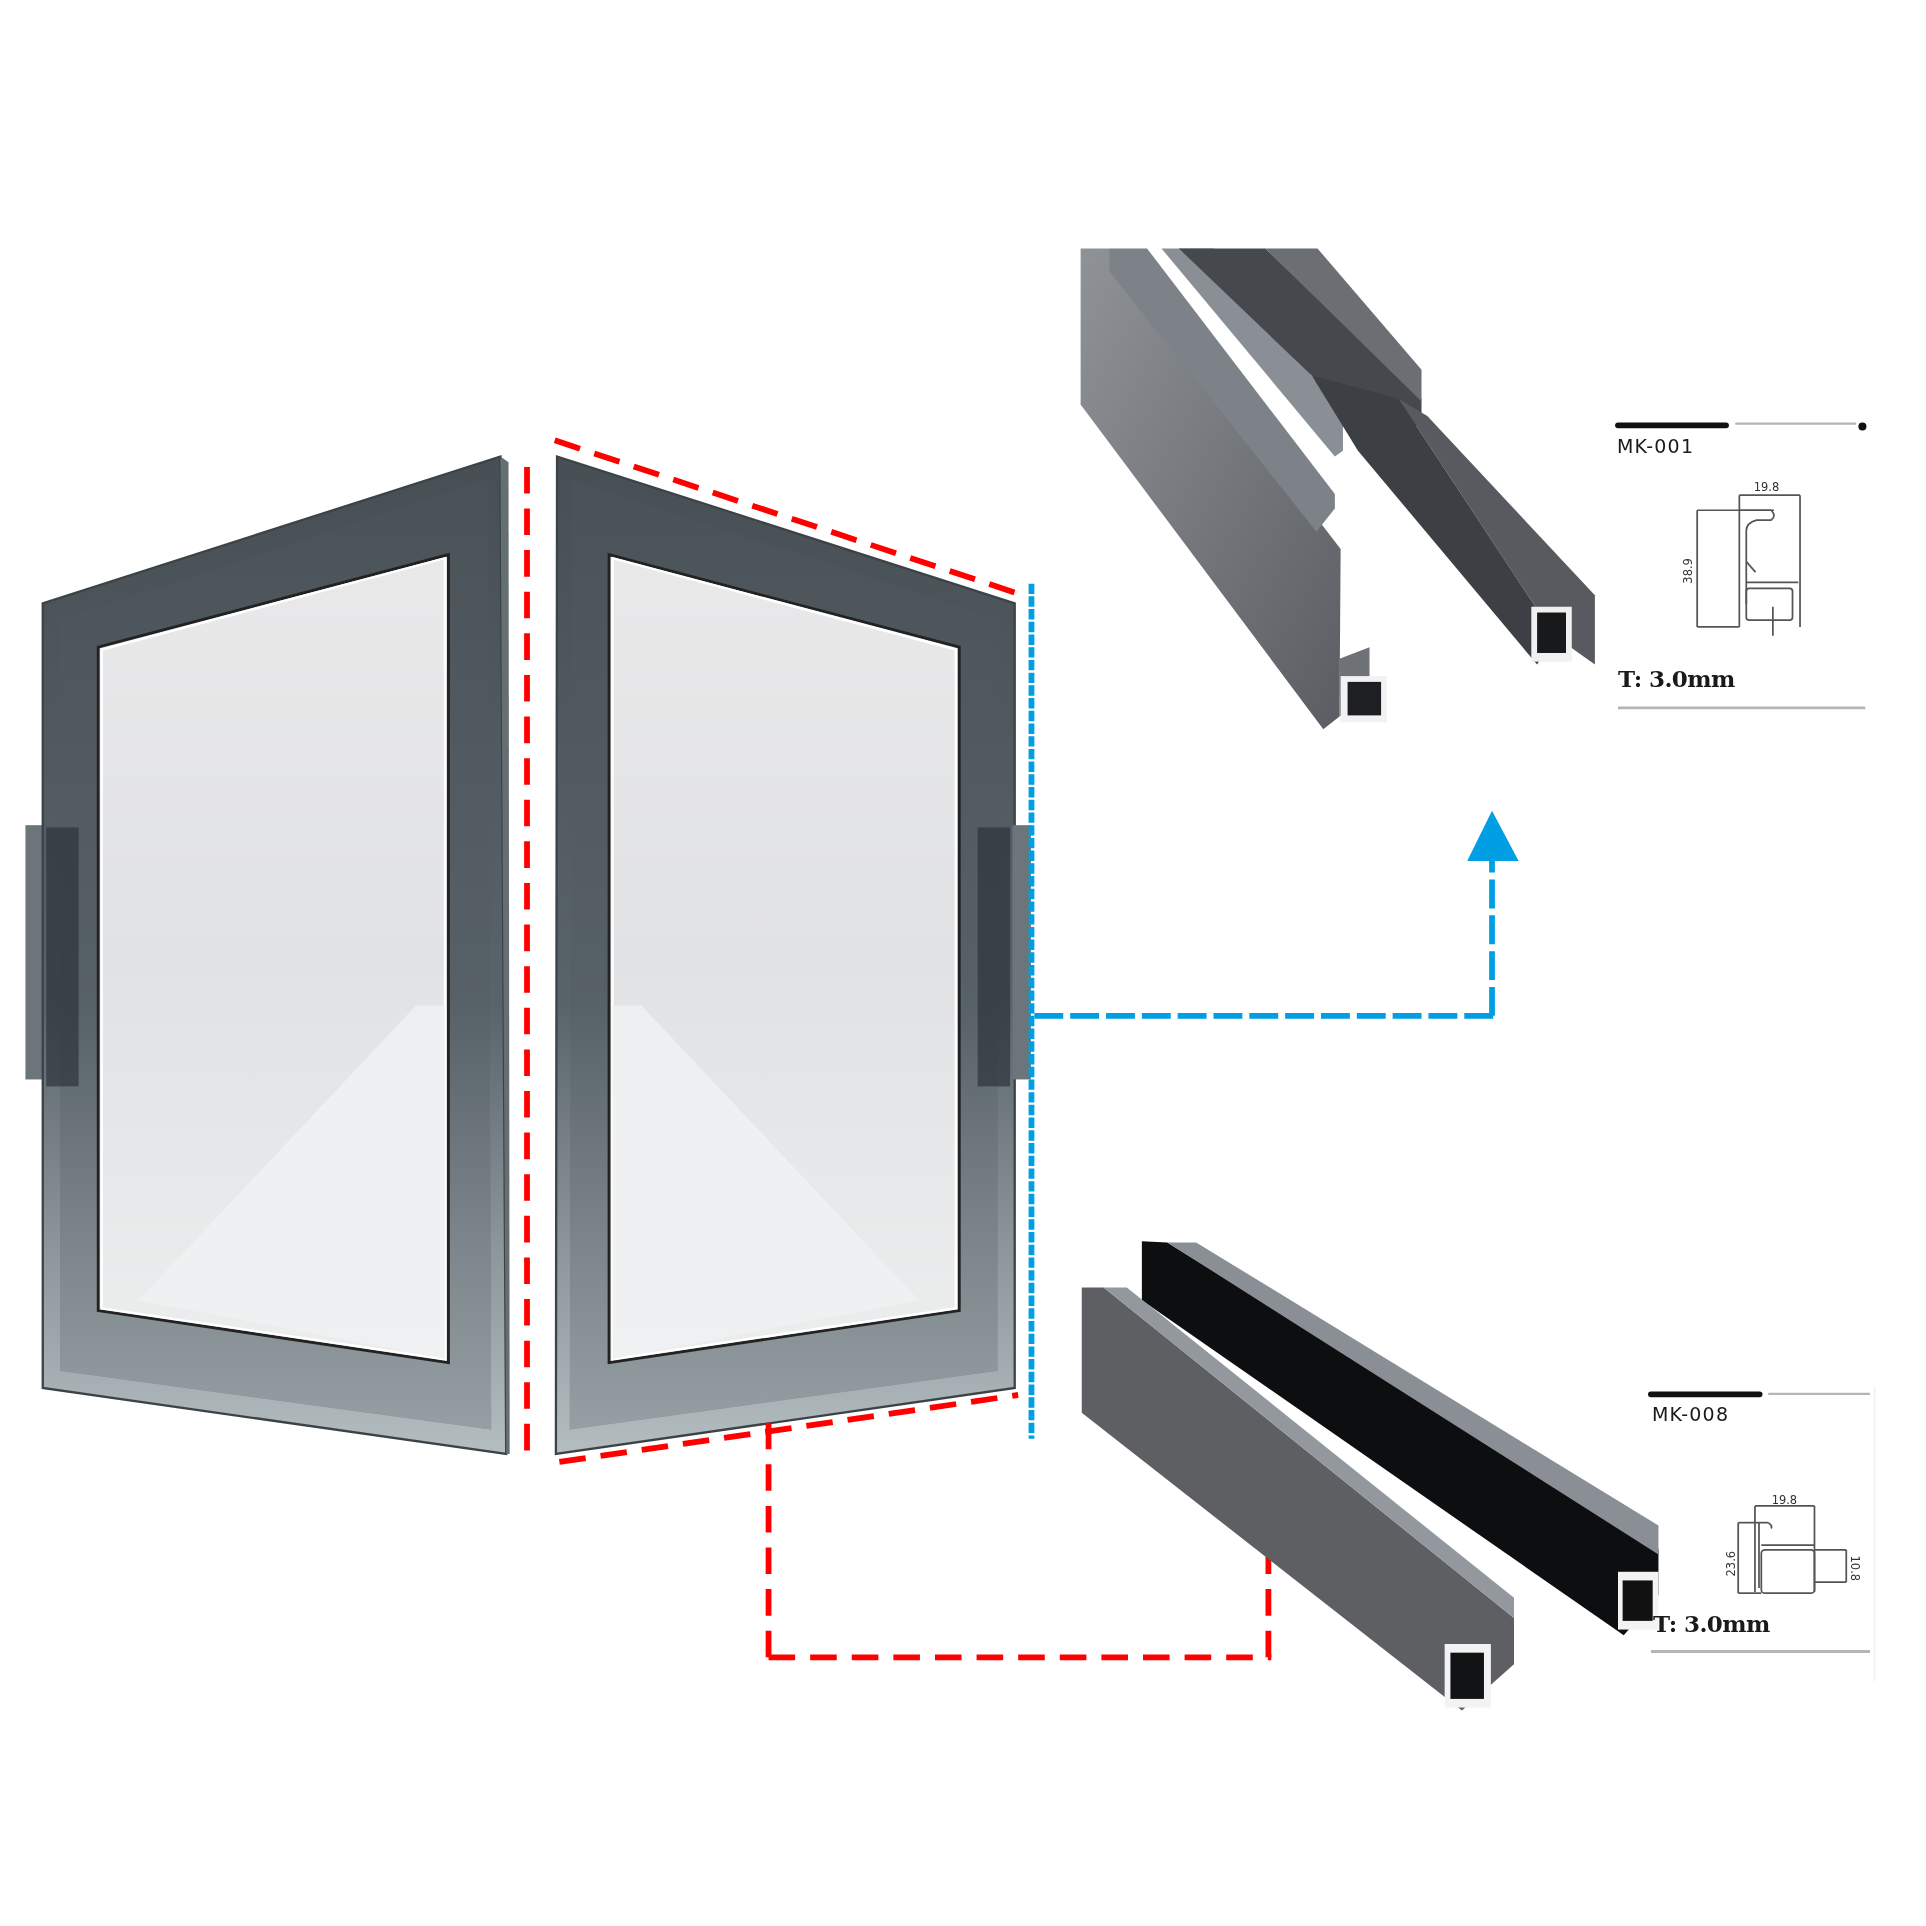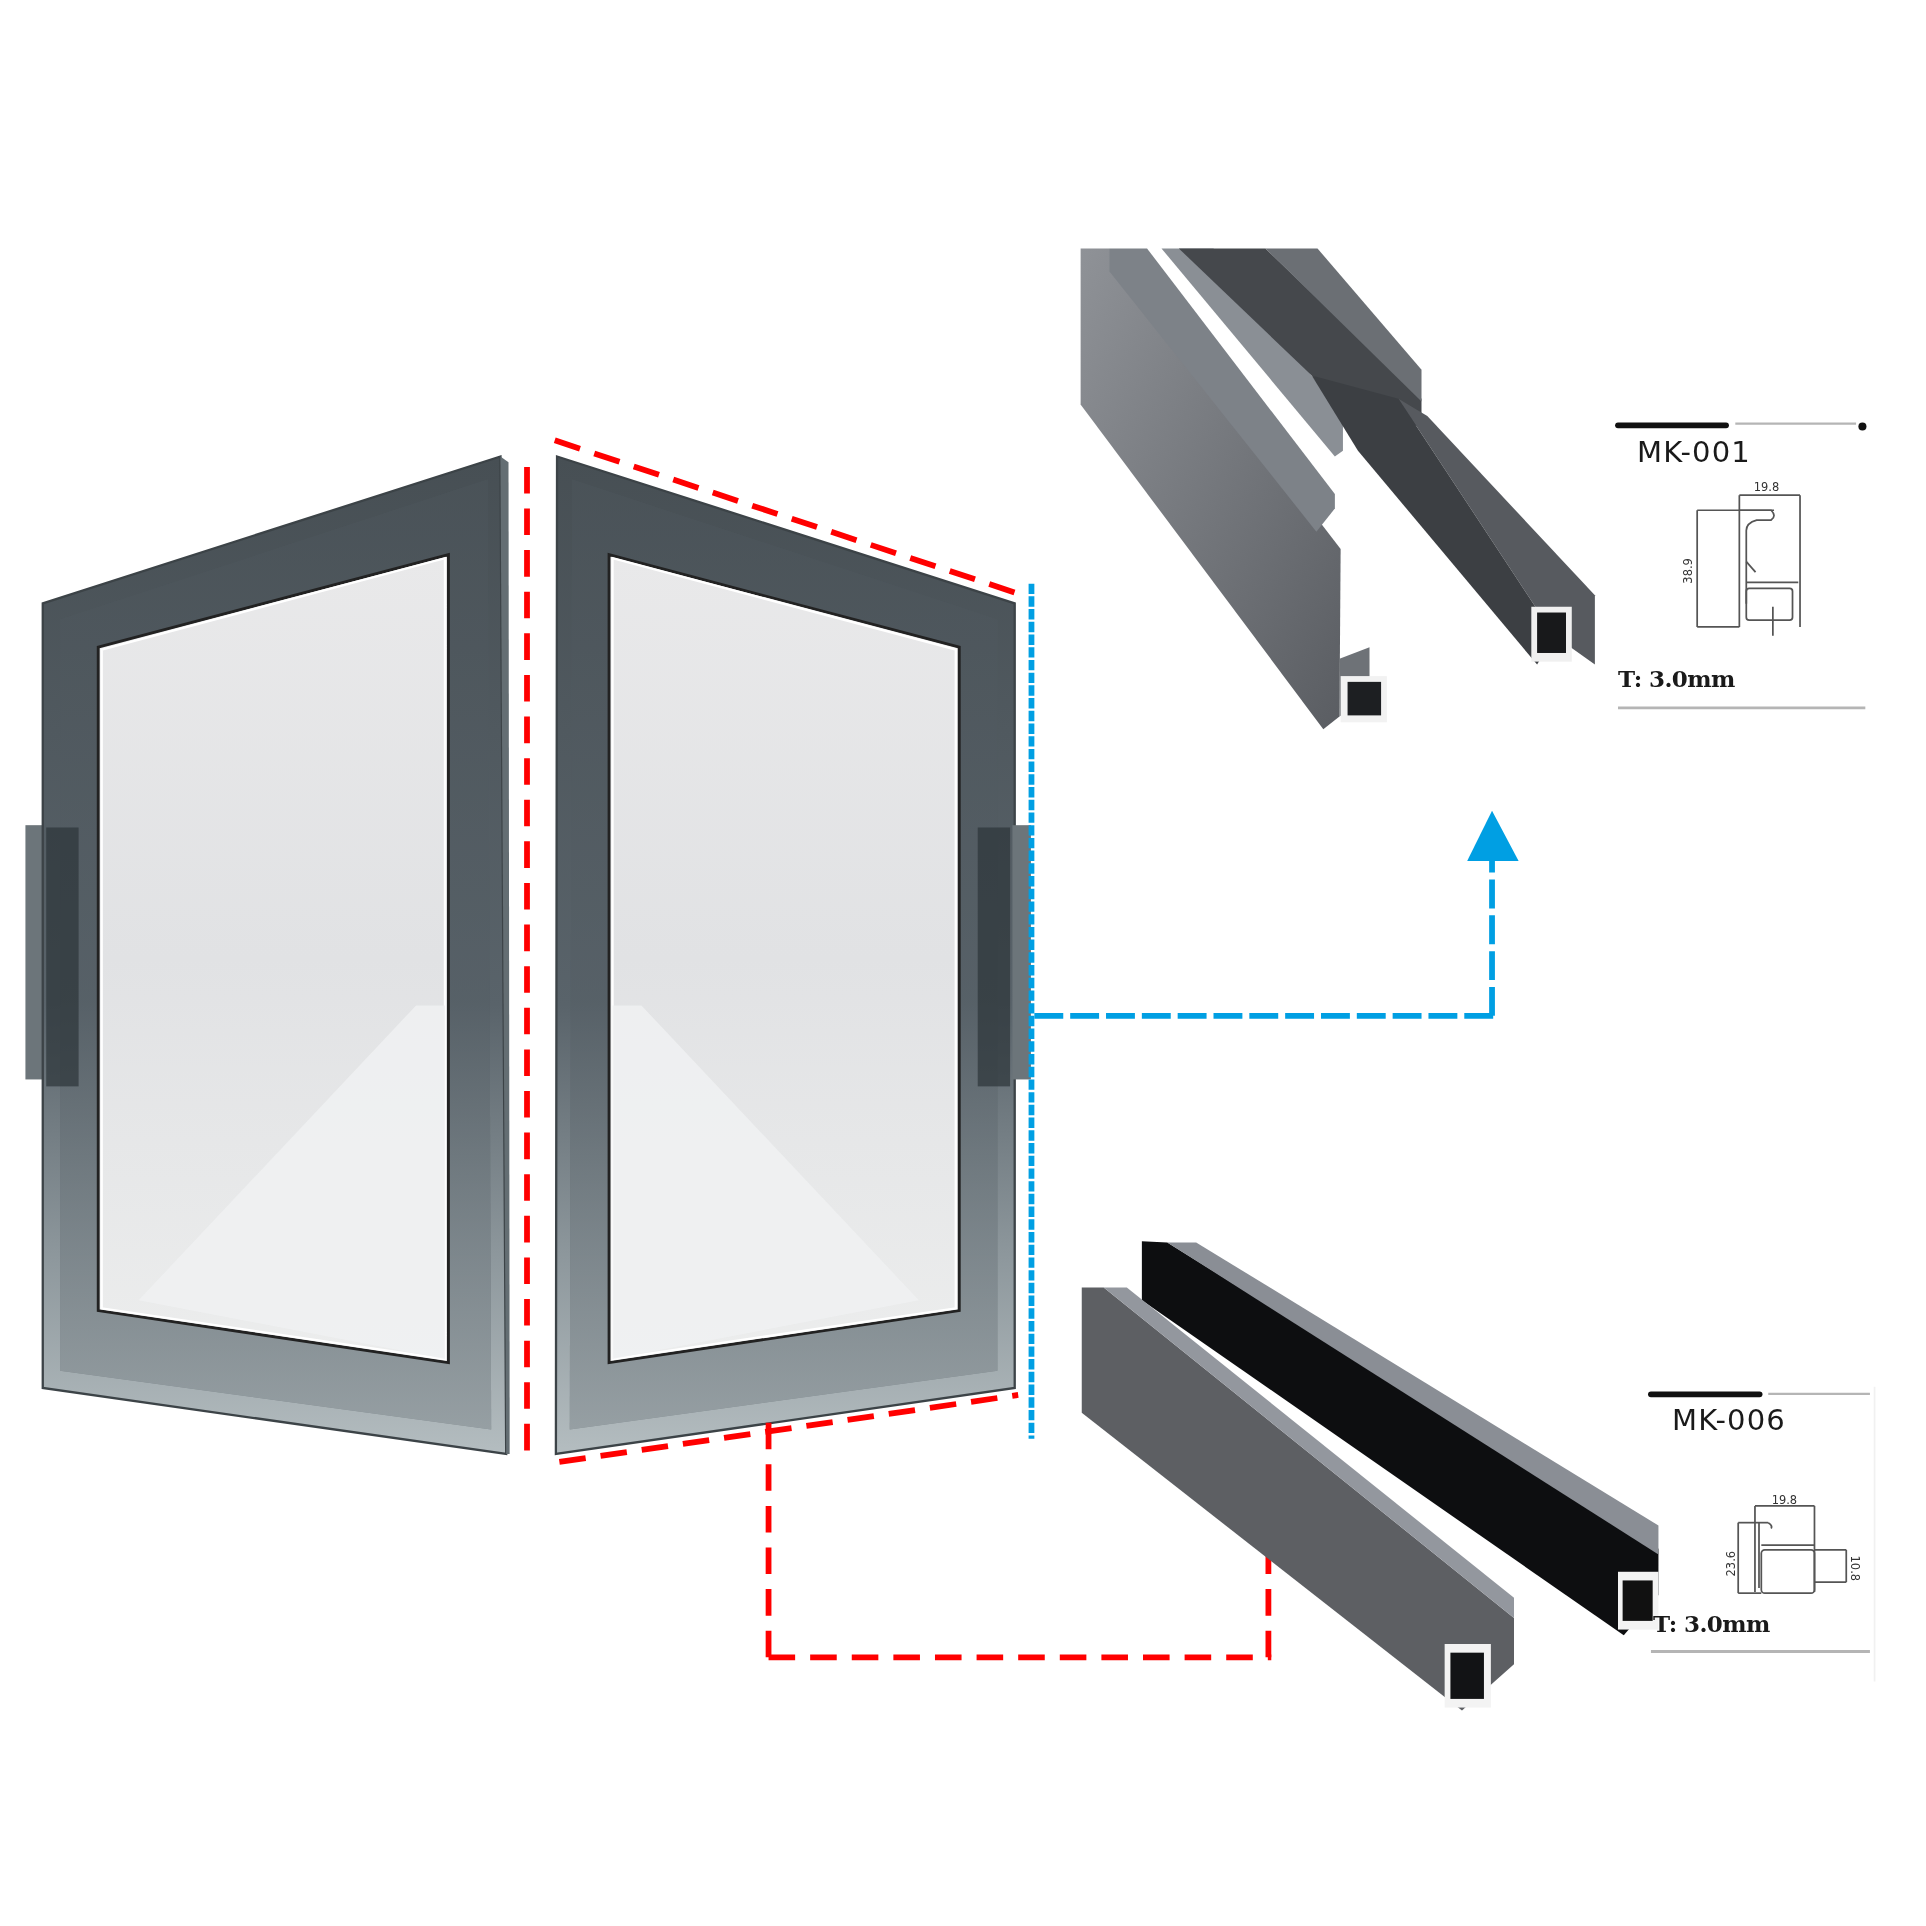--- a/index.html
+++ b/index.html
@@ -1,21 +1,21 @@
 <!DOCTYPE html>
 <html style="font-size:9.2px"><head>
 <meta charset="utf-8">
 <style>
   html, body { margin:0; padding:0; background:#ffffff; }
   body { width:1926px; height:1926px; position:relative; overflow:hidden;
          font-family:"DejaVu Sans", sans-serif; }
   .layer { position:absolute; left:0; top:0; width:1926px; height:1926px; }
   .spec-label { position:absolute; font-family:"DejaVu Sans", sans-serif;
                 color:#1a1a1a; letter-spacing:1.2px; }
-  .spec-title { font-size:29px; font-weight:normal;margin-left:20px; }
+  .spec-title { font-size:19px; font-weight:normal; }
   .spec-thk { font-size:23px; font-weight:bold; font-family:"DejaVu Serif", serif; letter-spacing:-0.6px; }
   .dim-text { font-family:"DejaVu Sans Condensed","DejaVu Sans", sans-serif; font-size:22px; fill:#333; }
 </style>
 </head>
 <body>
 
 <svg class="layer" viewBox="0 0 3333 3333" xmlns="http://www.w3.org/2000/svg">
   <defs>
     <linearGradient id="frameV" x1="0" y1="0" x2="0" y2="1">
       <stop offset="0" stop-color="#474f54"></stop>
@@ -169,15 +169,15 @@
     <line x1="3008" y1="2757" x2="3048" y2="2757"></line>
   </g>
   <text class="dim-text" x="3066" y="2603">19.8</text>
   <text class="dim-text" transform="translate(3002,2728) rotate(-90)">23.6</text>
   <text class="dim-text" transform="translate(3203,2692) rotate(90)">10.8</text>
 </svg>
 
 <div class="spec-label spec-title" style="left:1617px; top:435px;">MK-001</div>
 <div class="spec-label spec-thk" style="left:1618px; top:665px;">T: 3.0mm</div>
 
-<div class="spec-label spec-title" style="left:1652px; top:1403px;">MK-006</div>
+<div class="spec-label spec-title" style="left:1652px; top:1403px;">MK-008</div>
 <div class="spec-label spec-thk" style="left:1653px; top:1610px;">T: 3.0mm</div>
 
 
 </body></html>

